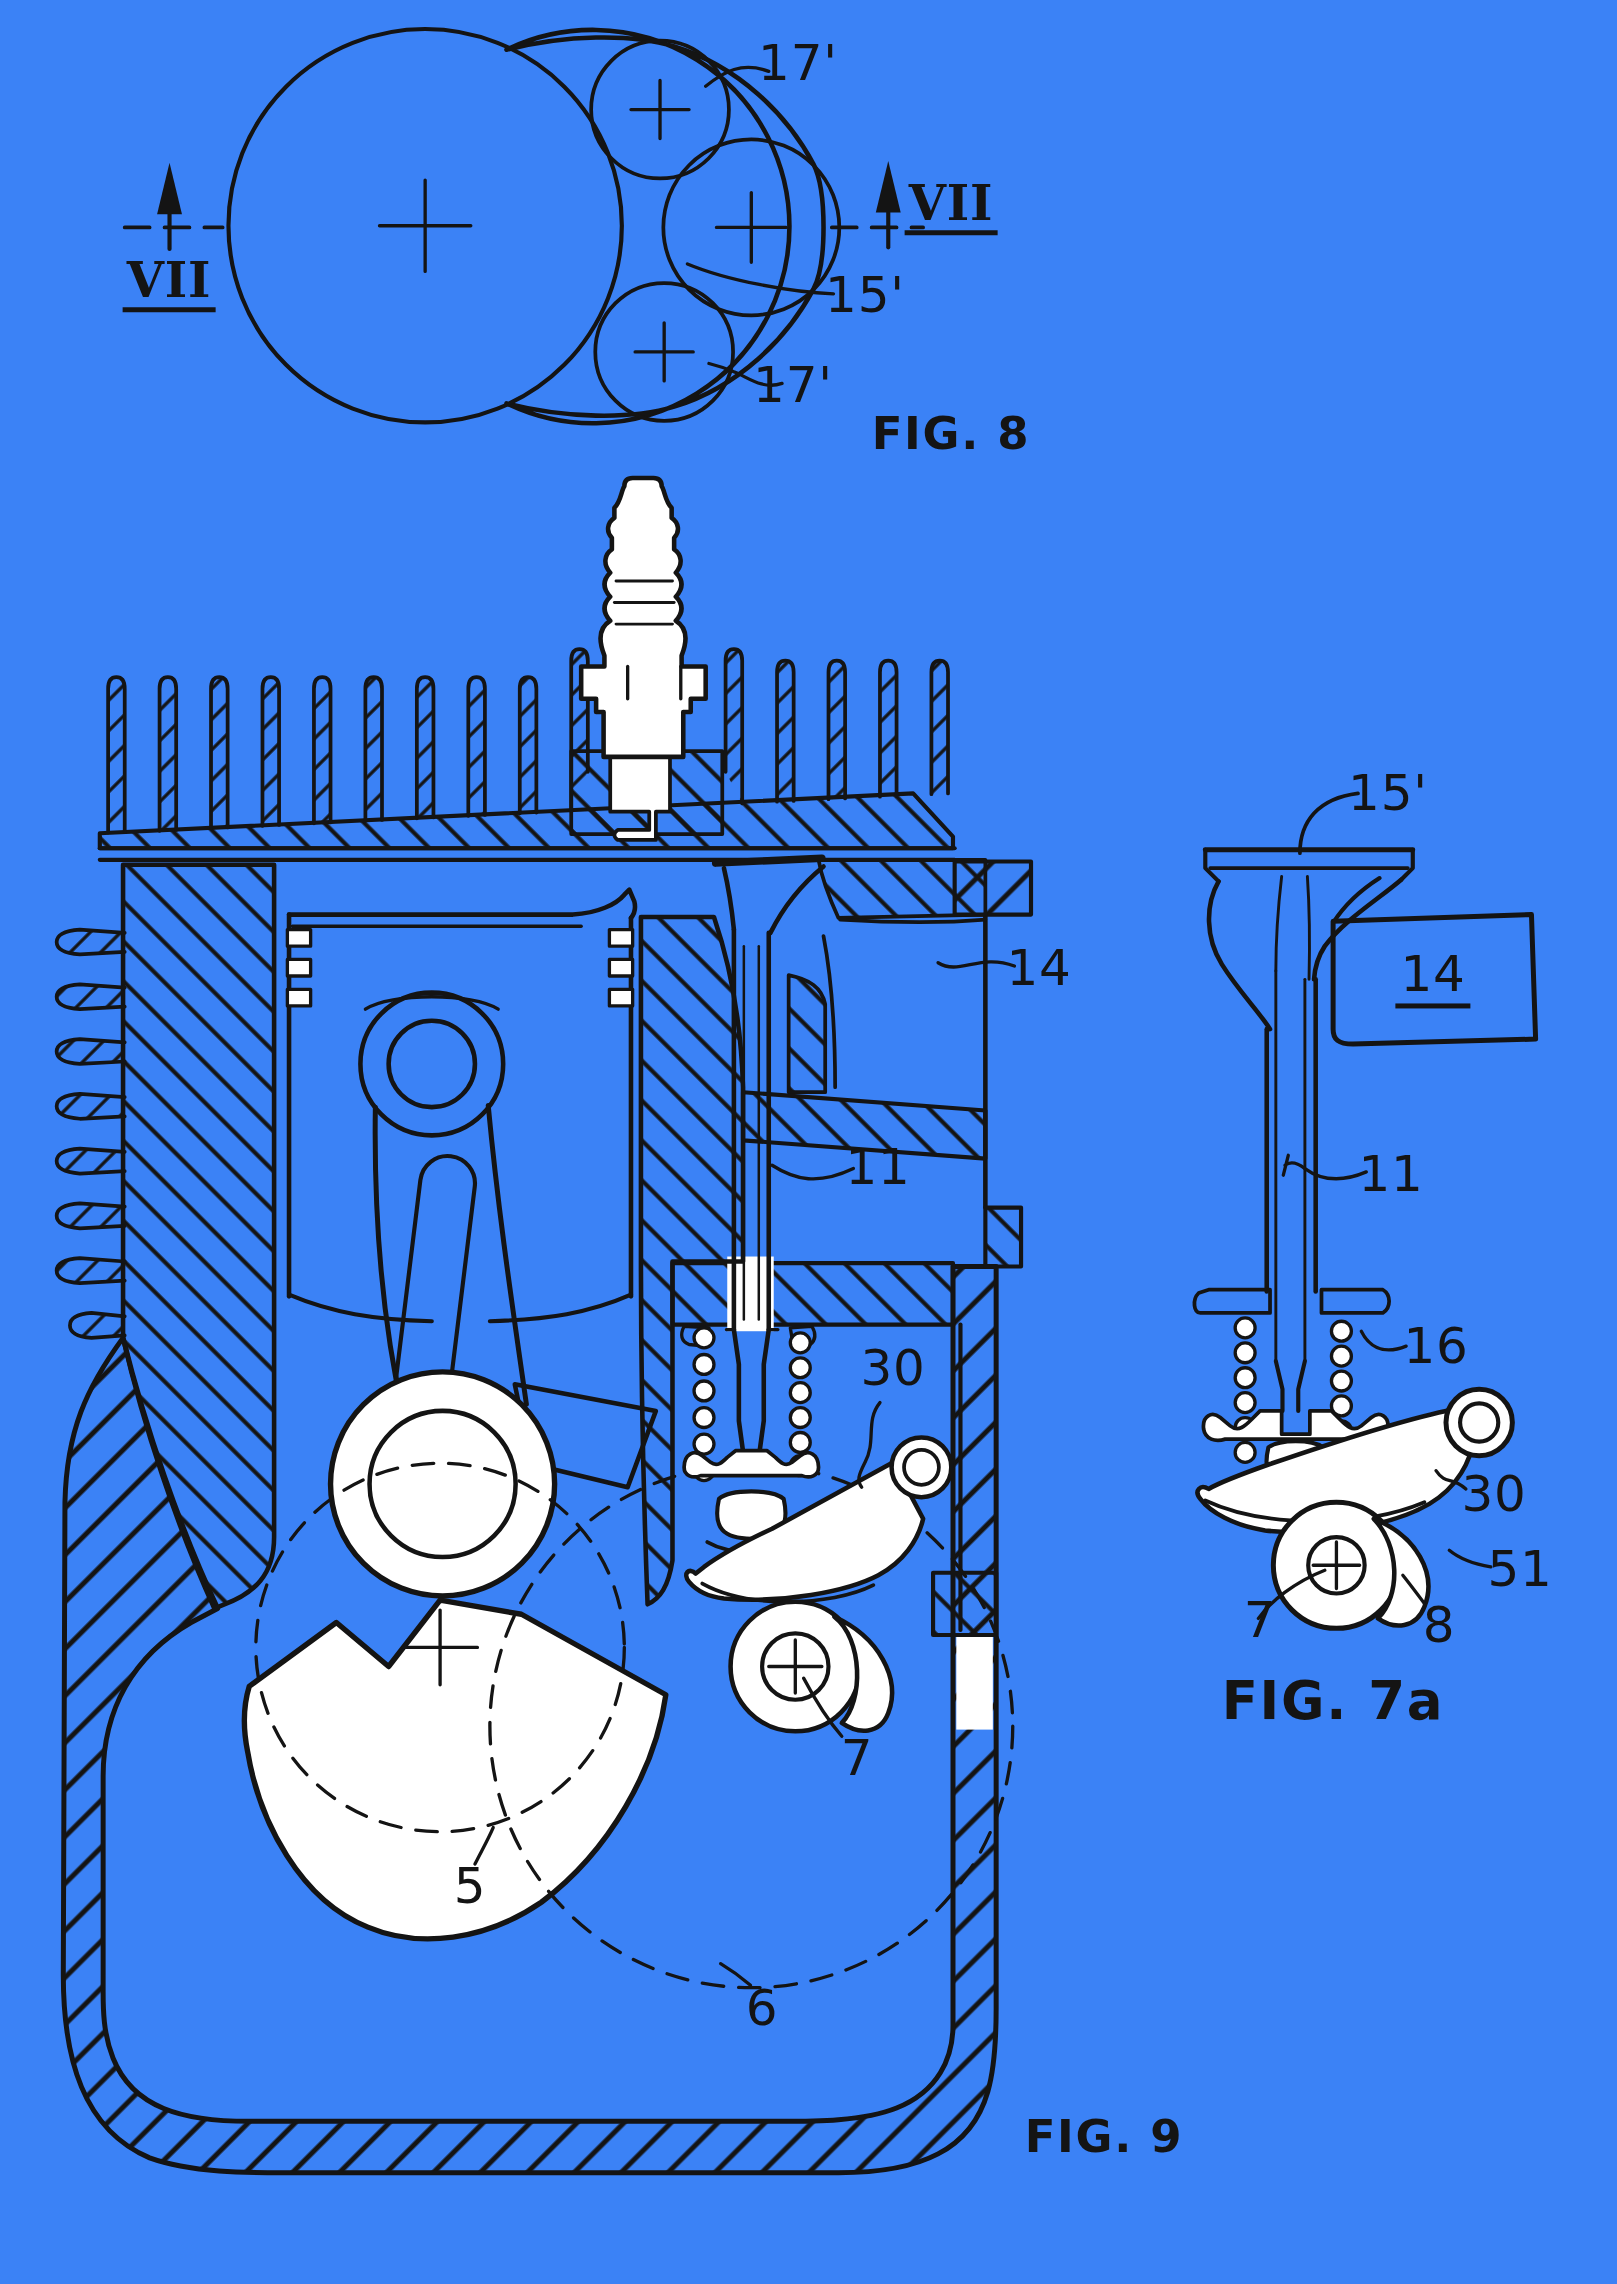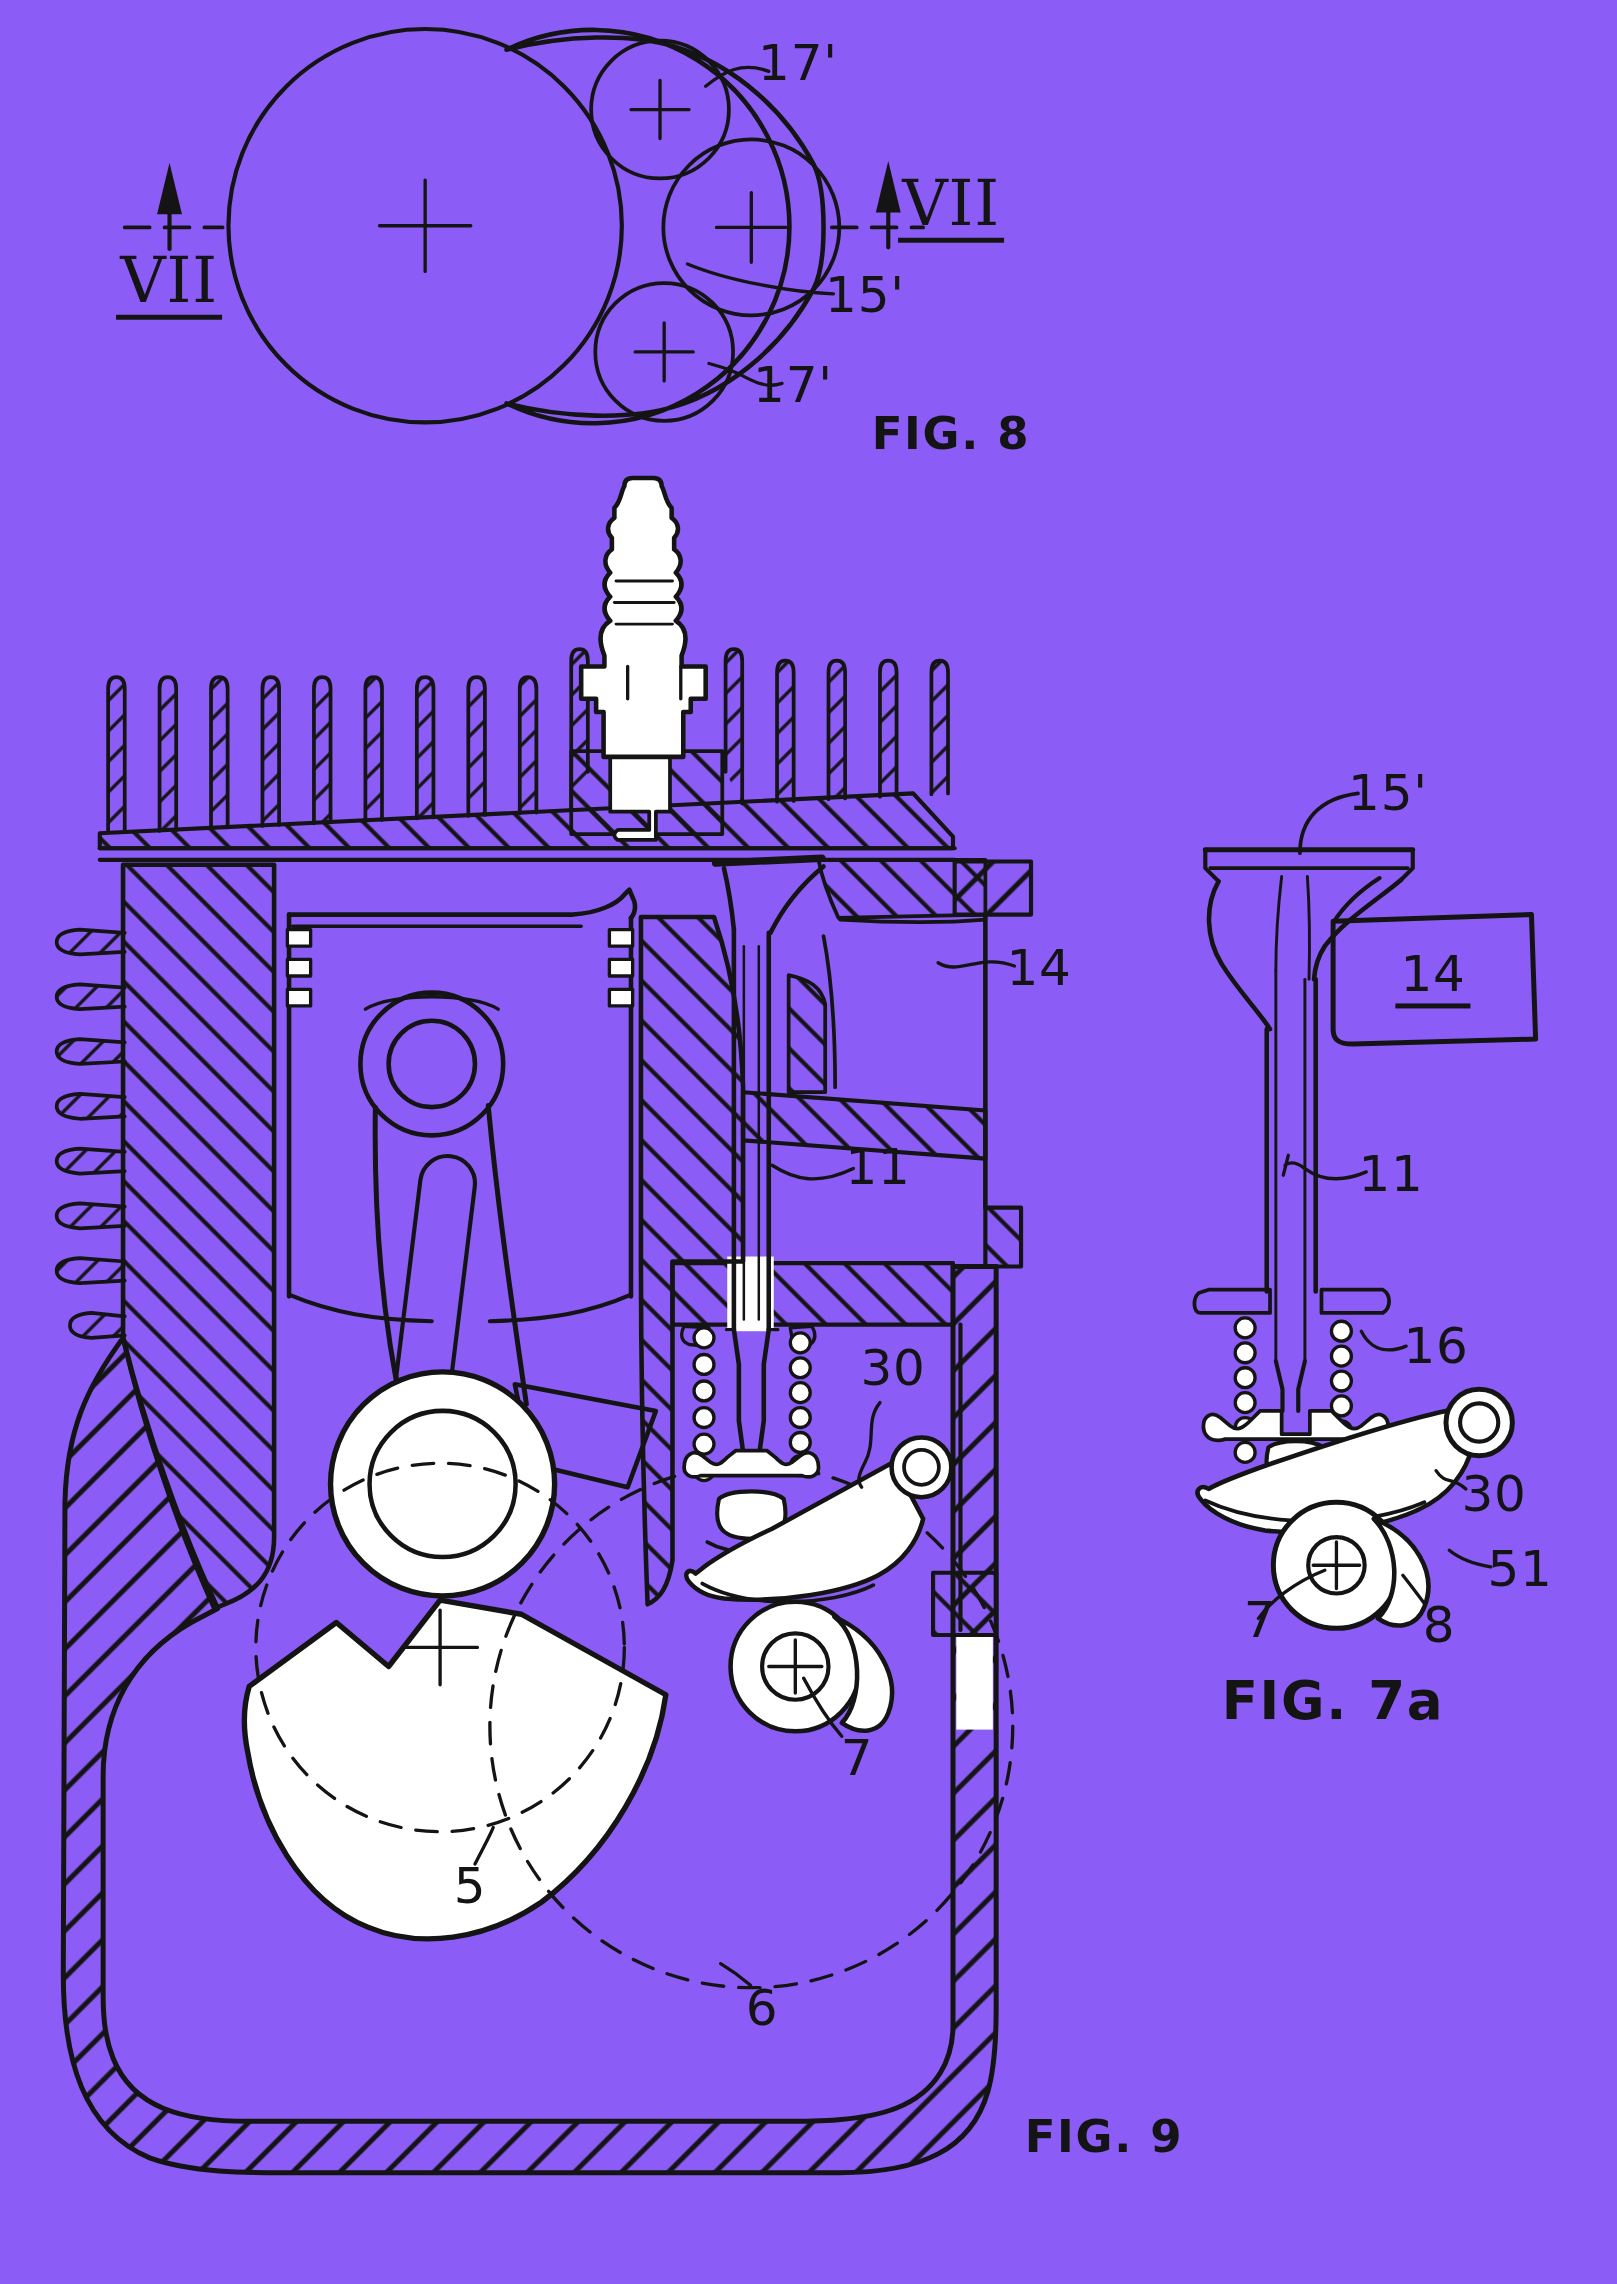--- a/index.html
+++ b/index.html
@@ -1,22 +1,22 @@
 <!DOCTYPE html>
 <html style="font-size:13.3px"><head>
 <meta charset="utf-8">
 <style>
   html,body{margin:0;padding:0;background:#e8e8e8;}
-  #sheet{position:relative;width:1618px;height:2284px;background:#8b5cf6;overflow:hidden;
+  #sheet{position:relative;width:1618px;height:2284px;background:#3b82f6;overflow:hidden;
          font-family:"DejaVu Sans",sans-serif;color:#141414;}
   #art{position:absolute;left:0;top:0;width:1618px;height:2284px;}
   .ref{position:absolute;transform:translate(-50%,-50%);white-space:nowrap;
        font-size:50px;line-height:1;color:#141414;letter-spacing:0.8px;}
   .cap{font-weight:bold;font-size:45px;letter-spacing:1.7px;}
-  .serif{font-family:"DejaVu Serif",serif;font-weight:normal;font-size:63px;
+  .serif{font-family:"DejaVu Serif",serif;font-weight:bold;font-size:48px;
          border-bottom:5.8px solid #141414;padding:0 4.1px 2.5px 4.1px;}
   .u{border-bottom:5px solid #141414;padding:0 5px 4.1px 5px;}
   .small{font-size:53px;}
 </style>
 </head>
 <body>
 
 <div id="sheet">
 
 <svg id="art" viewBox="0 0 1949 2752" fill="none" stroke="#141414" stroke-linecap="round" stroke-linejoin="round">

